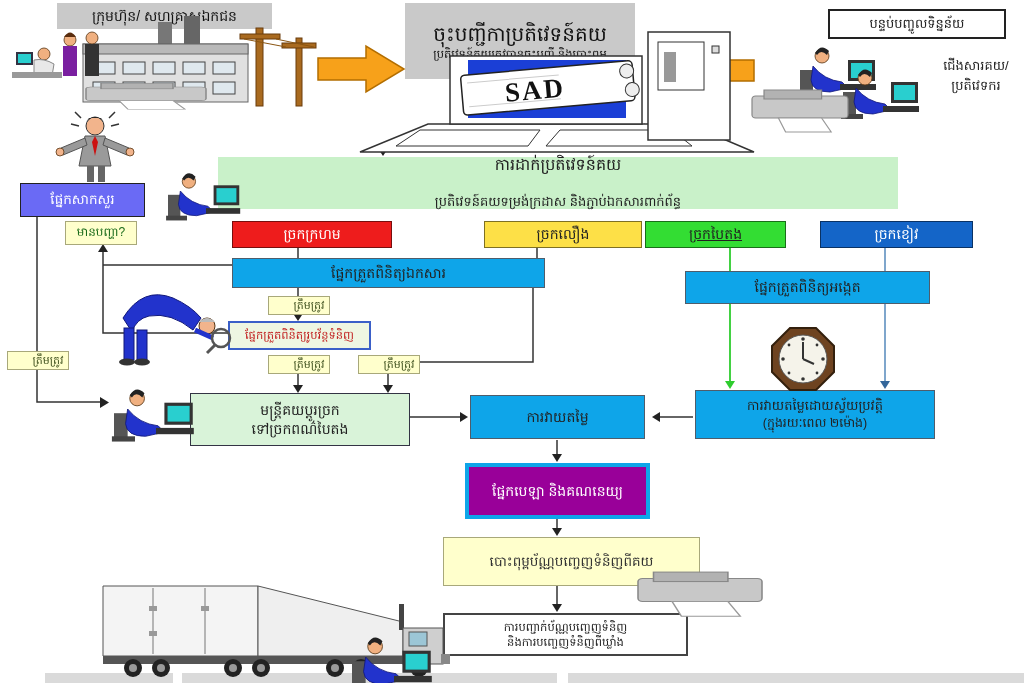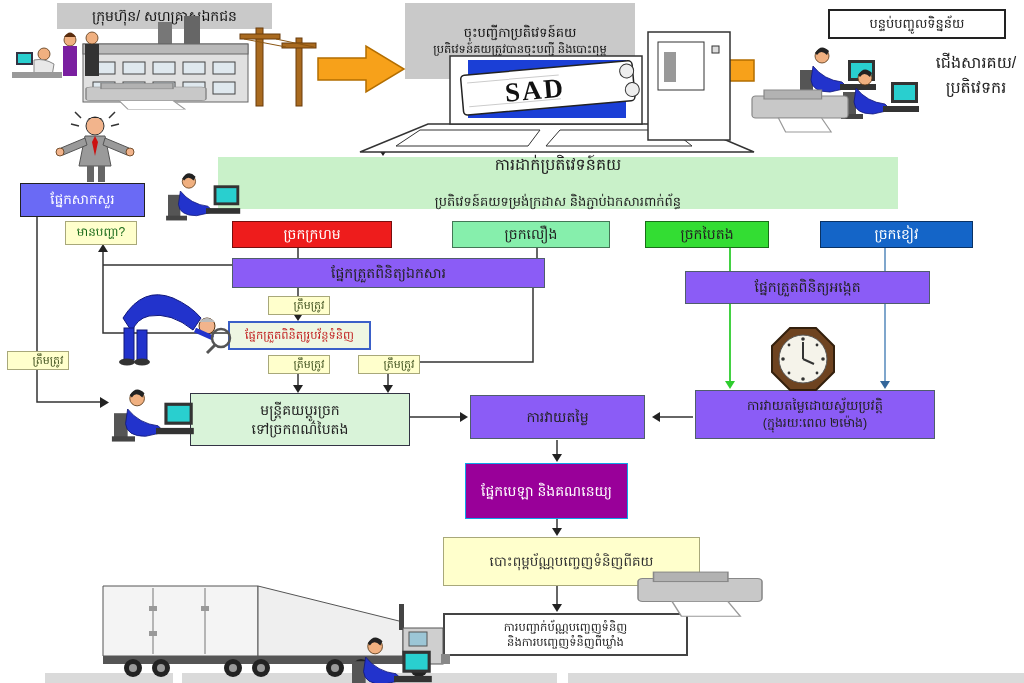--- a/index.html
+++ b/index.html
@@ -9,56 +9,56 @@
   }
   svg.layer{position:absolute;left:0;top:0;pointer-events:none;}
   #connectors{z-index:1;}
   #clipart{z-index:3;}
   .box{
     position:absolute;z-index:2;box-sizing:border-box;
     display:flex;flex-direction:column;align-items:center;justify-content:center;
     text-align:center;line-height:1.3;
   }
   .gray-label{background:#c9c9c9;color:#111;}
-  .node{background:#8b5cf6;border:1px solid #4f5d6b;}
+  .node{background:#0ea5e9;border:1px solid #4f5d6b;}
   .note{background:#ffffcc;border:1px solid #a8a87a;color:#445522;}
   .channel{border:1px solid rgba(0,0,0,.5);font-size:14px;}
   
   #factory-label{left:57px;top:3px;width:215px;height:26px;font-size:14px;}
   #register-box{left:405px;top:3px;width:230px;height:76px;padding:4px 6px;}
-  #register-box .t1{font-size:13px;}
+  #register-box .t1{font-size:20px;}
   #register-box .t2{font-size:11.5px;}
   #entry-room-box{left:828px;top:9px;width:178px;height:30px;background:#fff;border:2px solid #222;font-size:13px;}
-  #broker-caption{left:930px;top:52px;width:92px;height:48px;font-size:16px;line-height:1.55;}
+  #broker-caption{left:930px;top:52px;width:92px;height:48px;font-size:13px;line-height:1.55;}
   
   #banner{left:218px;top:157px;width:680px;height:52px;background:#c9f1c9;}
   #banner .t1{font-size:16px;text-align:center;}
   #banner .t2{font-size:13px;margin-top:19px;}
   
   #channel-red{left:232px;top:221px;width:160px;height:27px;}
   #channel-yellow{left:452px;top:221px;width:158px;height:27px;}
-  #channel-green{left:645px;top:221px;width:124px;height:27px;}
+  #channel-green{left:645px;top:221px;width:141px;height:27px;text-decoration:underline;}
   #channel-blue{left:820px;top:221px;width:153px;height:27px;}
   
   #inquiry-box{left:20px;top:183px;width:125px;height:34px;background:#6a6af5;border:1px solid #222;color:#fff;font-size:13.5px;}
   #has-problem-box{left:65px;top:221px;width:72px;height:24px;font-size:12px;color:#1a6b1a;}
   .correct{width:62px;height:19px;font-size:11px;padding-left:20px;}
   #correct-left{left:7px;top:351px;}
   #correct-1{left:268px;top:296px;}
   #correct-2{left:268px;top:355px;}
   #correct-3{left:358px;top:355px;}
   
   #doc-check-box{left:232px;top:258px;width:313px;height:30px;font-size:14px;}
   #physical-box{left:228px;top:321px;width:143px;height:29px;background:#eef6e2;border:2px solid #3a5fc8;color:#c22222;font-size:11.5px;}
   #investigation-box{left:685px;top:271px;width:245px;height:33px;font-size:14px;align-items:center;}
   #officer-box{left:190px;top:393px;width:220px;height:53px;font-size:14px;background:#d9f3d9;border:1px solid #334;}
   #valuation-box{left:470px;top:395px;width:175px;height:44px;font-size:14px;}
   #auto-valuation-box{left:695px;top:390px;width:240px;height:49px;font-size:13px;}
   #auto-valuation-box .t2{font-size:12.5px;}
-  #cashier-box{left:465px;top:463px;width:163px;height:56px;background:#990099;border:1px solid #0ea5e9;color:#fff;font-size:14px;}
+  #cashier-box{left:465px;top:463px;width:185px;height:56px;background:#990099;border:4px solid #0ea5e9;color:#fff;font-size:14px;}
   #print-box{left:443px;top:537px;width:257px;height:49px;font-size:13.5px;color:#333;}
   #final-box{left:443px;top:613px;width:245px;height:43px;background:#fff;border:2px solid #444;font-size:11.5px;color:#222;}
 </style>
 </head>
 <body>
 
 <div id="canvas">
 
   <svg id="connectors" class="layer" width="1024" height="683" viewBox="0 0 1024 683">
     <g stroke="#333" stroke-width="1.5" fill="none">
@@ -121,21 +121,21 @@
   </div>
 
   <div class="box" id="banner">
     <span class="t1">ការដាក់ប្រតិវេទន៍គយ</span>
     <span class="t2">ប្រតិវេទន៍គយទម្រង់ក្រដាស និងភ្ជាប់ឯកសារពាក់ព័ន្ធ</span>
   </div>
 
   <div class="box channel" id="channel-red" style="background: rgb(238, 28, 28); color: rgb(255, 255, 255);">
     <span>ច្រកក្រហម</span>
   </div>
-  <div class="box channel" id="channel-yellow" style="background: #86efac; color: rgb(34, 34, 34);">
+  <div class="box channel" id="channel-yellow" style="background: #fde047; color: rgb(34, 34, 34); margin-left: 32px;">
     <span>ច្រកលឿង</span>
   </div>
   <div class="box channel" id="channel-green" style="background: rgb(51, 221, 51); color: rgb(34, 34, 34);">
     <span>ច្រកបៃតង</span>
   </div>
   <div class="box channel" id="channel-blue" style="background: rgb(20, 101, 200); color: rgb(255, 255, 255);">
     <span>ច្រកខៀវ</span>
   </div>
 
   <div class="box" id="inquiry-box">

